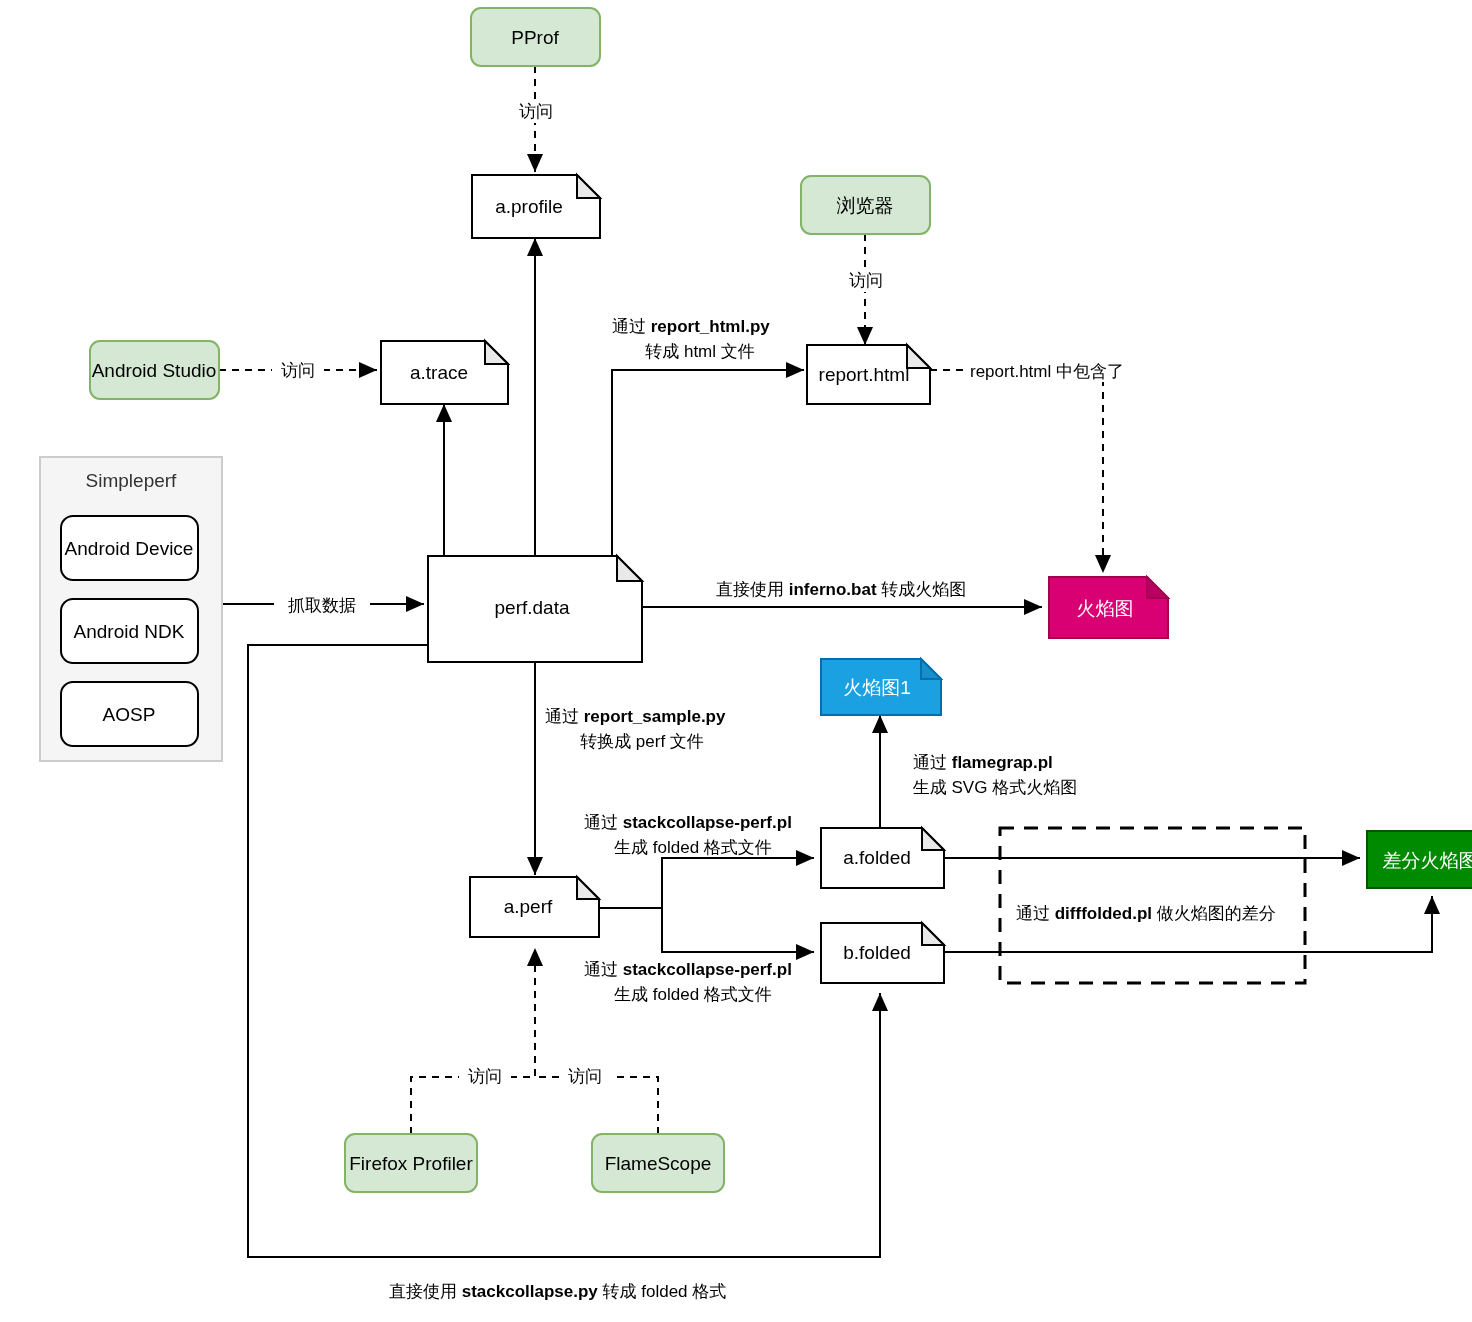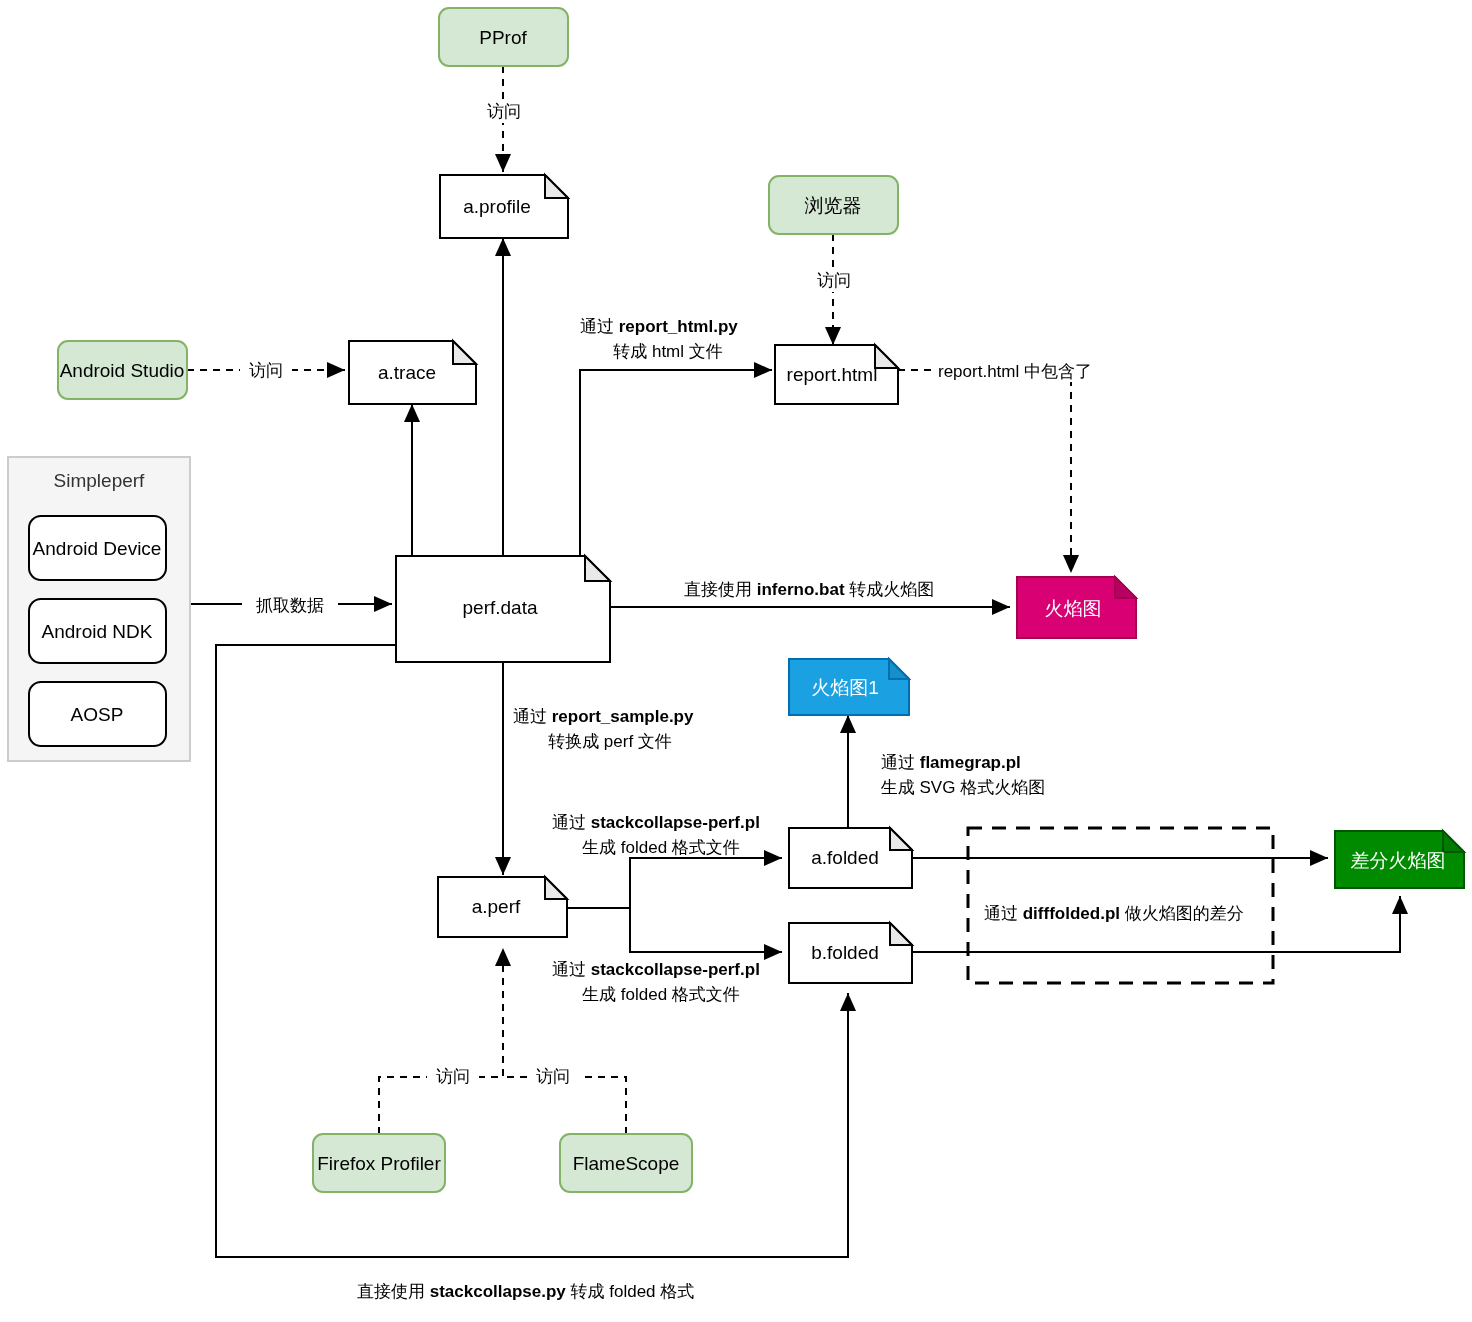--- a/index.html
+++ b/index.html
@@ -1,17 +1,17 @@
 <!DOCTYPE html>
 <html><head>
 <meta charset="utf-8">
 <style>
   html,body{margin:0;padding:0;background:#ffffff;}
   body{width:1472px;height:1322px;overflow:hidden;font-family:"Liberation Sans","DejaVu Sans",sans-serif;}
-  #diagram{position:relative;width:1258px;height:1322px;}
+  #diagram{position:relative;width:1258px;height:1322px;margin-left:32px;}
   svg{position:absolute;left:0;top:0;width:1472px;height:1322px;}
   text{font-family:"Liberation Sans","DejaVu Sans",sans-serif;fill:#000000;}
   .node-label{font-size:19px;}
   .edge-label{font-size:17px;fill:#000000;}
   .edge-label-b{font-size:17px;font-weight:bold;}
   .group-title{font-size:19px;fill:#333333;}
   .white-label{font-size:19px;fill:#ffffff;}
   .ln{stroke:#000000;stroke-width:2;fill:none;}
   .ln-d{stroke:#000000;stroke-width:2;fill:none;stroke-dasharray:7 6;}
   .box-green{fill:#d5e8d4;stroke:#82b366;stroke-width:2;}

